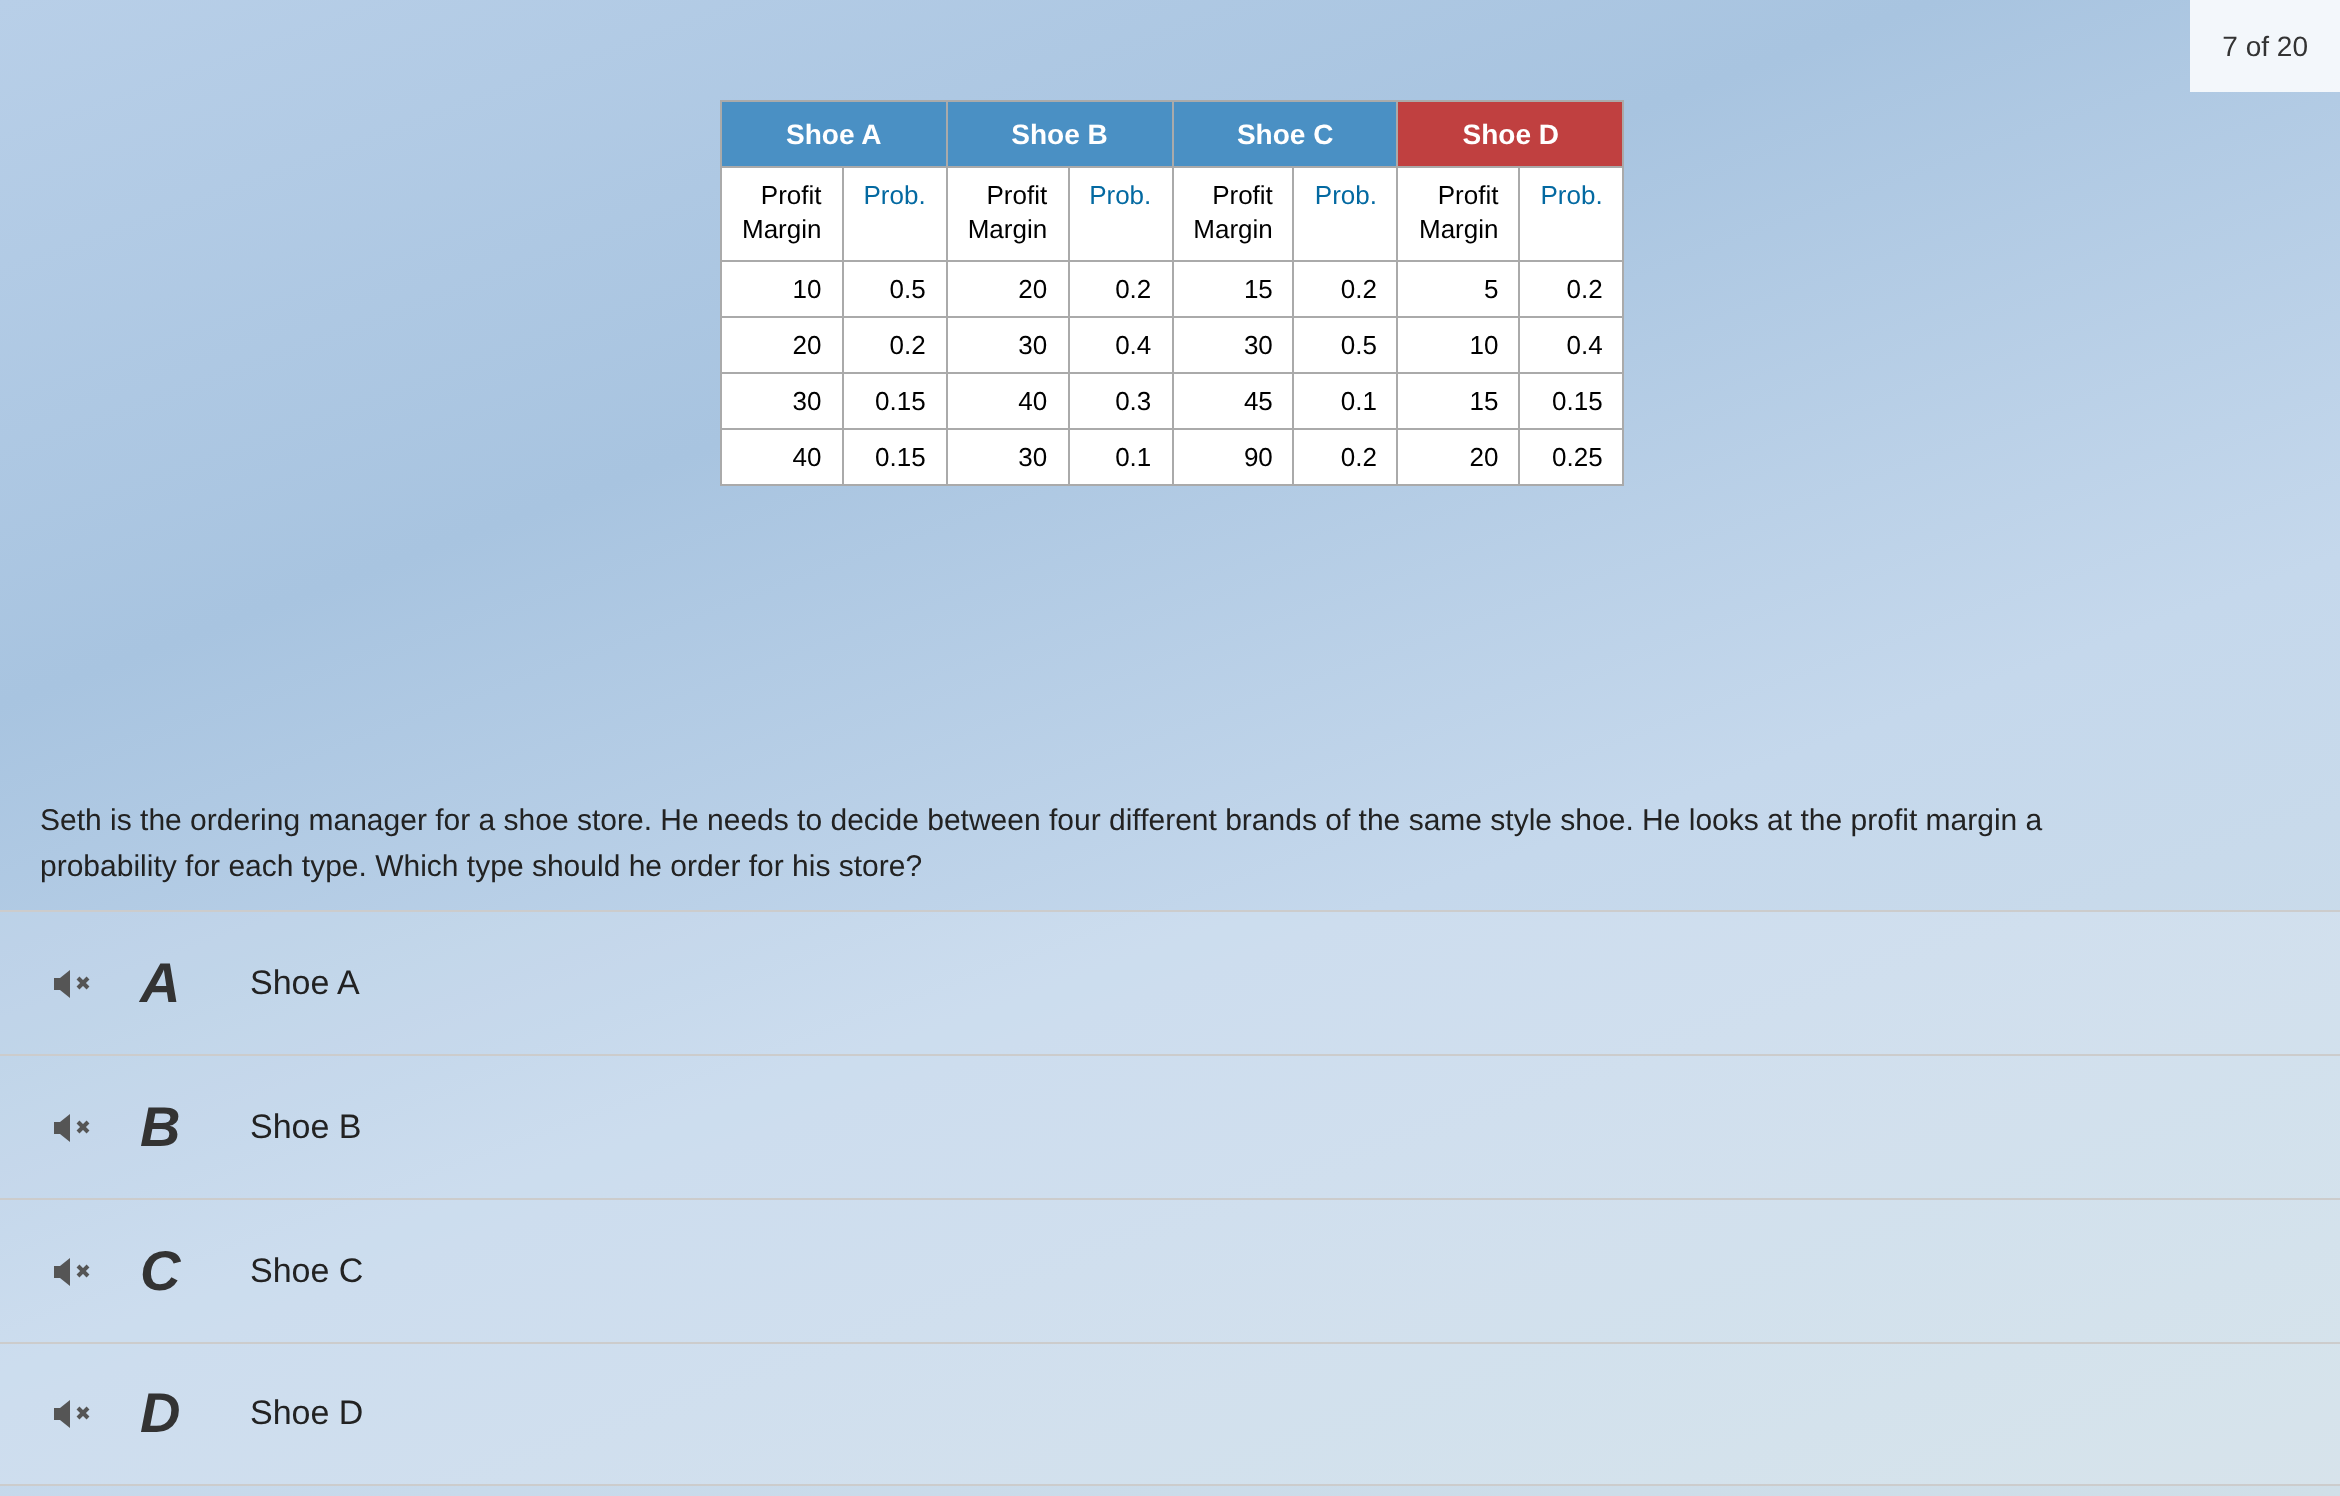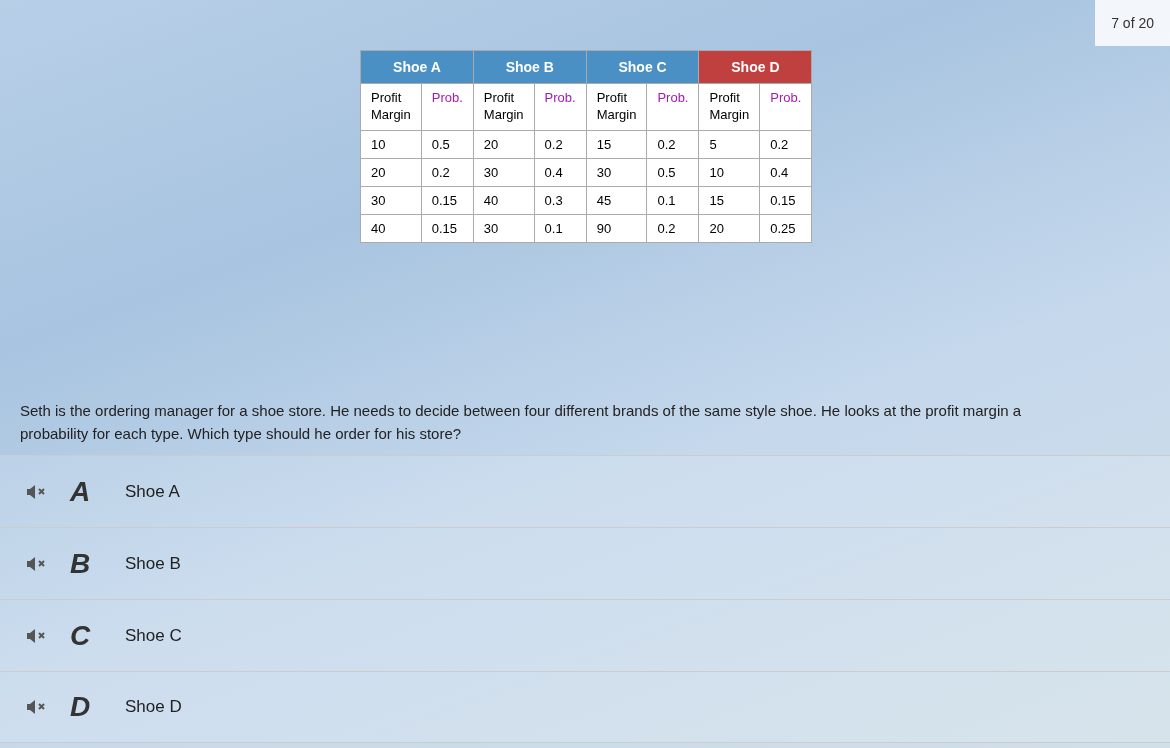--- a/index.html
+++ b/index.html
@@ -63,21 +63,21 @@
     }
 
     table {
       border-collapse: collapse;
       background: white;
     }
 
     table th, table td {
       border: 1px solid #aaa;
       padding: 6px 10px;
-      text-align: left;
+      text-align: right;
       font-size: 13px;
     }
 
     .shoe-header {
       background: #4a90c4;
       color: white;
       font-weight: bold;
       text-align: center;
       font-size: 14px;
       padding: 8px 10px;
@@ -94,21 +94,21 @@
 
     .col-header {
       font-weight: normal;
       font-size: 13px;
       background: white;
       vertical-align: top;
       line-height: 1.3;
     }
 
     .col-prob {
-      color: #a21caf;
+      color: #0369a1;
       font-weight: normal;
     }
 
     
     .question-text {
       position: absolute;
       top: 390px;
       left: 0;
       right: 0;
       padding: 10px 20px;

